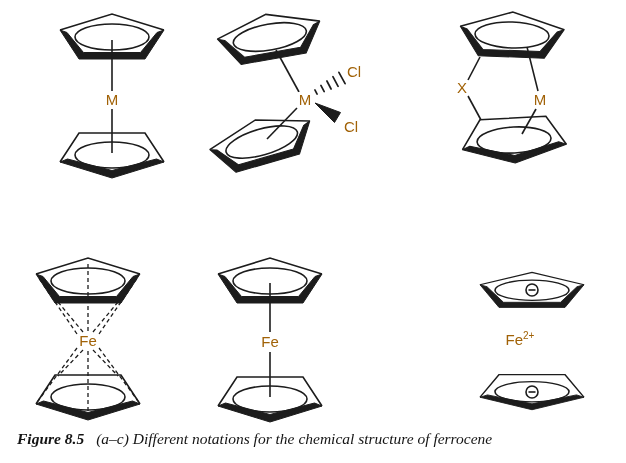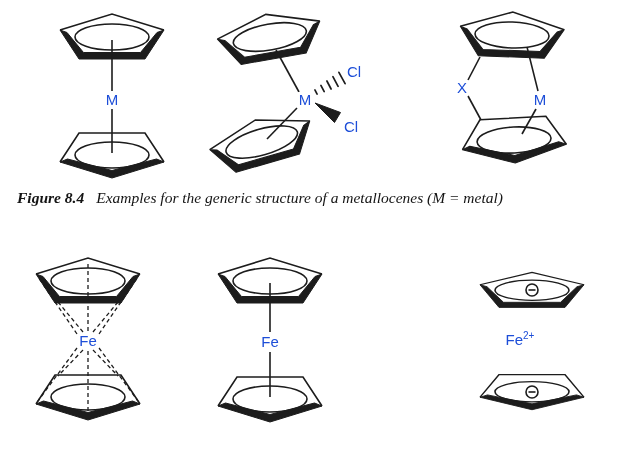--- a/index.html
+++ b/index.html
@@ -19,21 +19,21 @@
   .wedge { fill:#1c1c1c; stroke:#1c1c1c; stroke-width:1px; stroke-linejoin:round; }
   .hash  { stroke:#1c1c1c; stroke-width:1.7px; stroke-linecap:round; }
 
   
   .atom-label {
     position:absolute;
     transform:translate(-50%,-50%);
     font-family:"Liberation Sans", sans-serif;
     font-size:15px;
     line-height:1.05;
-    color:#1d4ed8;
+    color:#a16207;
     background:#ffffff;
     padding:0 1px;
     white-space:nowrap;
   }
   .atom-label sup { font-size:10px; vertical-align:super; line-height:0; }
 
   
   .caption {
     position:absolute;
     left:17px;
@@ -140,16 +140,16 @@
   <div class="atom-label" style="left:305px; top:100px;">M</div>
   <div class="atom-label" style="left:354px; top:72px;">Cl</div>
   <div class="atom-label" style="left:351px; top:127px;">Cl</div>
   <div class="atom-label" style="left:462px; top:88px;">X</div>
   <div class="atom-label" style="left:540px; top:100px;">M</div>
 
   <div class="atom-label" style="left:88px; top:341px;">Fe</div>
   <div class="atom-label" style="left:270px; top:342px;">Fe</div>
   <div class="atom-label" style="left:520px; top:340px;"><span>Fe</span><sup>2+</sup></div>
 
-  <div class="caption" style="top:189px;"><span class="cap-label">Figure 8.4</span><span>Examples for the generic structure of a metallocenes (M = metal)</span></div>
 
+  <div class="caption" style="top:430px;"><span class="cap-label">Figure 8.5</span><span>(a–c) Different notations for the chemical structure of ferrocene</span></div>
 
 </div>
 
 </body></html>

